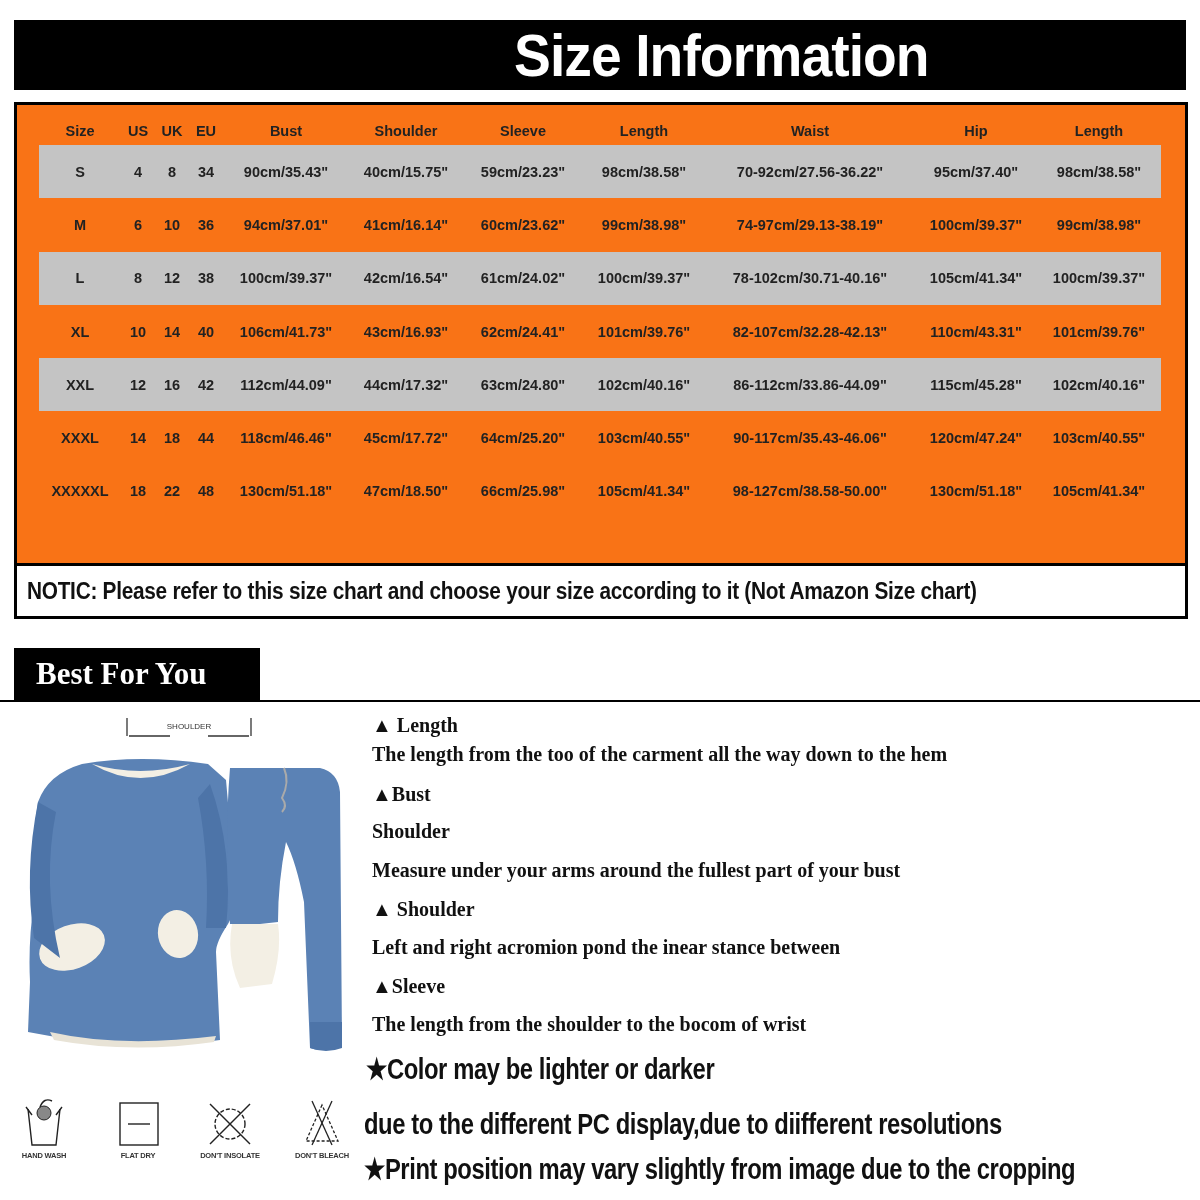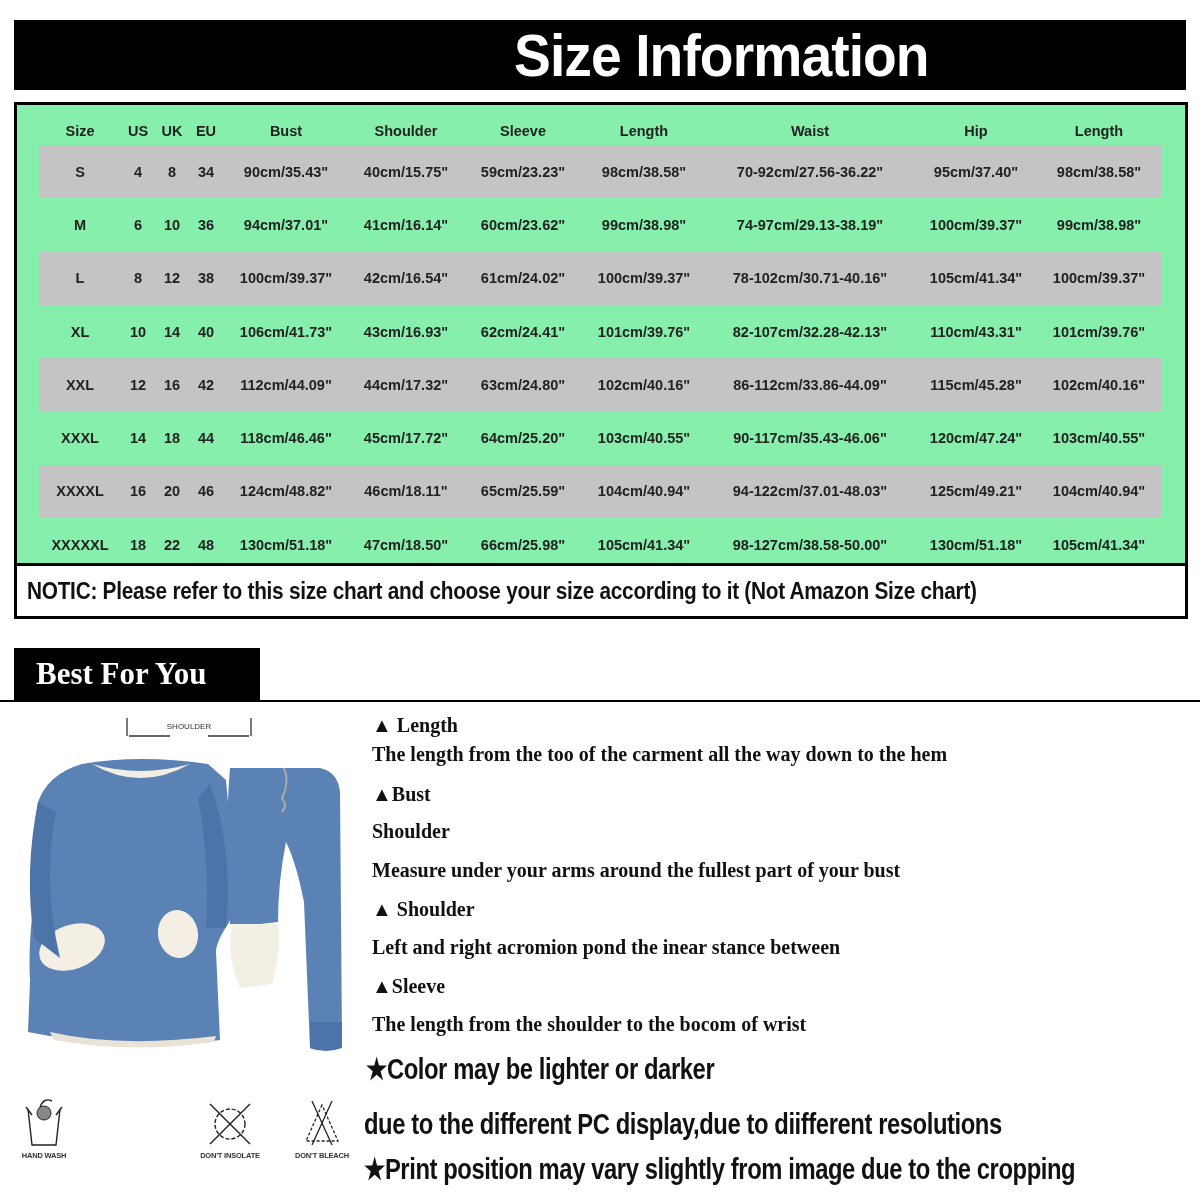--- a/index.html
+++ b/index.html
@@ -1,21 +1,21 @@
 <!DOCTYPE html>
 <html><head>
 <meta charset="utf-8">
 <style>
   html, body { margin: 0; padding: 0; background: #ffffff; }
   body { width: 1200px; height: 1200px; position: relative; overflow: hidden; font-family: "Liberation Sans", sans-serif; color: #111; }
 
   .title-bar { position: absolute; left: 14px; top: 20px; width: 1172px; height: 70px; background: #000; }
   .title-bar .title { position: absolute; left: 500px; top: 4px; font-family: "Liberation Sans", sans-serif; font-weight: bold; font-size: 60px; color: #fff; letter-spacing: -1px; transform: scaleX(0.92); transform-origin: left; line-height: 64px; }
 
-  .chart-box { position: absolute; left: 14px; top: 102px; width: 1168px; height: 458px; border: 3px solid #000; border-bottom: none; background: #86efac; }
+  .chart-box { position: absolute; left: 14px; top: 102px; width: 1168px; height: 458px; border: 3px solid #000; border-bottom: none; background: #f97316; }
   .notice-box { position: absolute; left: 14px; top: 563px; width: 1168px; height: 50px; border: 3px solid #000; background: #fff; text-align: center; }
   .notice-box .notice-text { position: absolute; left: 10px; top: 12px; font-weight: bold; font-size: 23px; white-space: nowrap; transform: scaleX(0.905); transform-origin: left; letter-spacing: -0.3px; }
 
   table.size-table { position: absolute; left: 22px; top: 12px; border-collapse: collapse; font-size: 14.5px; font-weight: bold; color: #222; }
   table.size-table th { font-weight: bold; height: 28px; padding: 0; text-align: center; }
   table.size-table td { height: 53.3px; padding: 0; text-align: center; white-space: nowrap; }
   table.size-table tr.shaded td { background: #c4c4c4; }
   table.size-table tr.shaded td:first-child { box-shadow: none; }
   .c-size { width: 82px; } .c-us { width: 34px; } .c-uk { width: 34px; } .c-eu { width: 34px; }
   .c-bust { width: 126px; } .c-shoulder { width: 114px; } .c-sleeve { width: 120px; } .c-length { width: 122px; }
@@ -133,33 +133,20 @@
           <td>18</td>
           <td>44</td>
           <td>118cm/46.46"</td>
           <td>45cm/17.72"</td>
           <td>64cm/25.20"</td>
           <td>103cm/40.55"</td>
           <td>90-117cm/35.43-46.06"</td>
           <td>120cm/47.24"</td>
           <td>103cm/40.55"</td>
         </tr>
-        <tr class="shaded">
-          <td>XXXXL</td>
-          <td>16</td>
-          <td>20</td>
-          <td>46</td>
-          <td>124cm/48.82"</td>
-          <td>46cm/18.11"</td>
-          <td>65cm/25.59"</td>
-          <td>104cm/40.94"</td>
-          <td>94-122cm/37.01-48.03"</td>
-          <td>125cm/49.21"</td>
-          <td>104cm/40.94"</td>
-        </tr>
         <tr>
           <td>XXXXXL</td>
           <td>18</td>
           <td>22</td>
           <td>48</td>
           <td>130cm/51.18"</td>
           <td>47cm/18.50"</td>
           <td>66cm/25.98"</td>
           <td>105cm/41.34"</td>
           <td>98-127cm/38.58-50.00"</td>
@@ -208,20 +195,27 @@
 
 <div class="care-icons">
   <div class="care-item" style="left:0px;">
     <svg width="44" height="56" viewBox="0 0 44 56">
       <path d="M6 14 L10 50 L34 50 L38 14" stroke="#222" stroke-width="1.4" fill="none"></path>
       <path d="M4 12 L10 20 M40 12 L34 20" stroke="#222" stroke-width="1.4"></path>
       <circle cx="22" cy="18" r="7" fill="#888" stroke="#222" stroke-width="1"></circle>
       <path d="M18 12 Q22 2 30 6" stroke="#222" stroke-width="1.4" fill="none"></path>
     </svg>
     <div class="care-label">HAND WASH</div>
+  </div>
+  <div class="care-item" style="left:94px;">
+    <svg width="44" height="56" viewBox="0 0 44 56">
+      <rect x="4" y="8" width="38" height="42" stroke="#222" stroke-width="1.4" fill="none"></rect>
+      <line x1="12" y1="29" x2="34" y2="29" stroke="#222" stroke-width="1.4"></line>
+    </svg>
+    <div class="care-label">FLAT DRY</div>
   </div>
   <div class="care-item" style="left:186px;">
     <svg width="48" height="56" viewBox="0 0 48 56">
       <circle cx="24" cy="29" r="15" stroke="#222" stroke-width="1.4" fill="none" stroke-dasharray="4 2"></circle>
       <line x1="4" y1="9" x2="44" y2="49" stroke="#222" stroke-width="1.4"></line>
       <line x1="44" y1="9" x2="4" y2="49" stroke="#222" stroke-width="1.4"></line>
     </svg>
     <div class="care-label">DON'T INSOLATE</div>
   </div>
   <div class="care-item" style="left:278px;">

